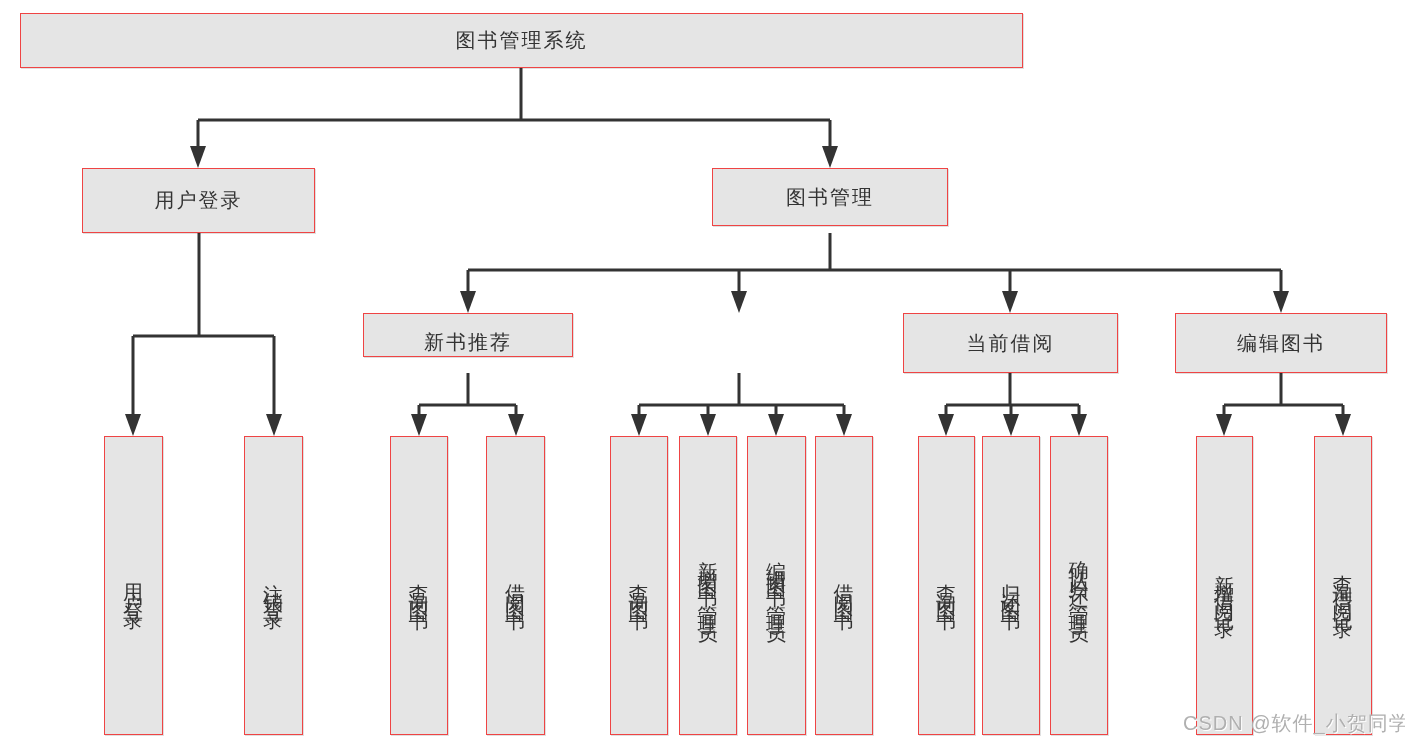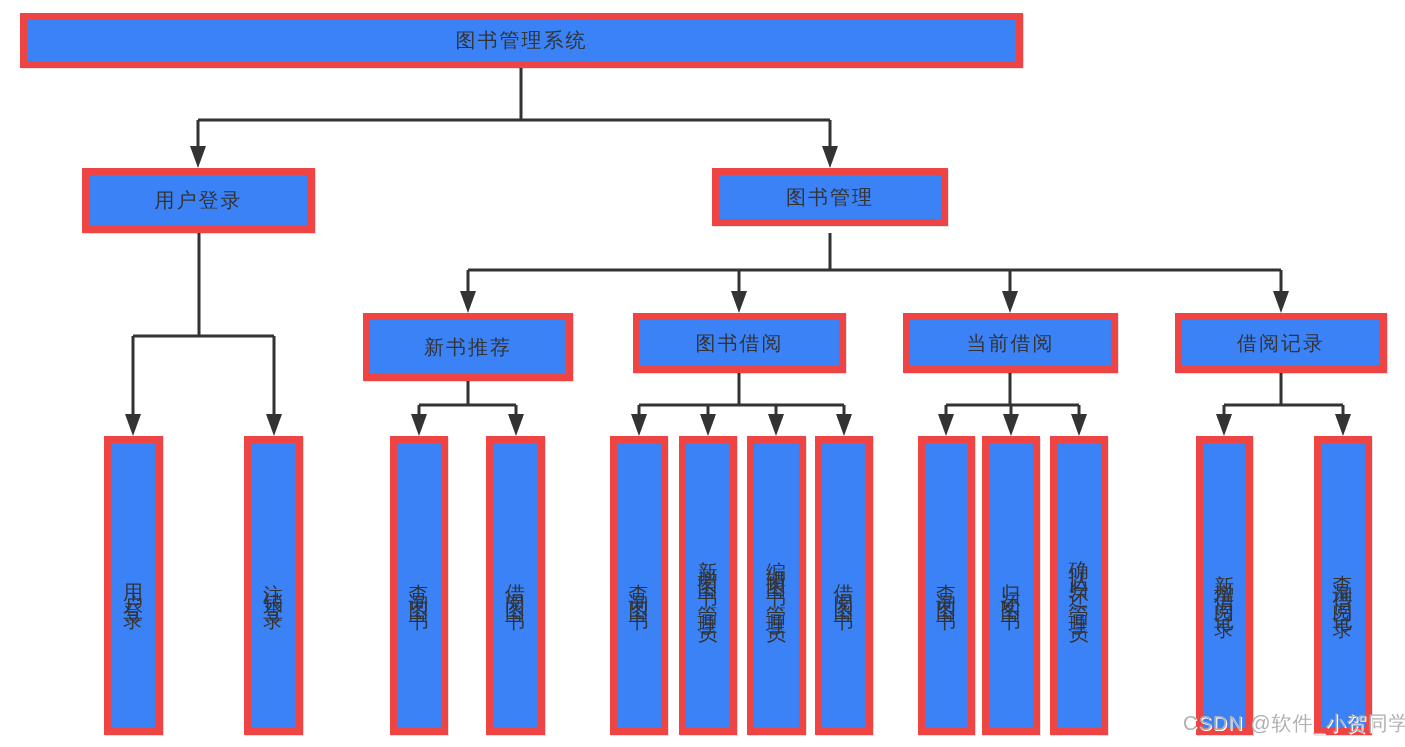--- a/index.html
+++ b/index.html
@@ -13,22 +13,22 @@
   }
   #wires {
     position: absolute;
     left: 0; top: 0;
     z-index: 1;
     pointer-events: none;
   }
   .node {
     position: absolute;
     box-sizing: border-box;
-    border: 7px solid #ef4444;
-    background: #3b82f6;
+    border: 1px solid #ef4444;
+    background: #e5e5e5;
     display: flex;
     align-items: center;
     justify-content: center;
     z-index: 2;
     box-shadow: 1px 1px 0 rgba(0,0,0,0.12);
   }
   .hlabel {
     font-size: 20px;
     color: #333333;
     letter-spacing: 2px;
@@ -38,21 +38,21 @@
     writing-mode: vertical-rl;
     font-size: 20px;
     color: #333333;
     letter-spacing: 9px;
     line-height: 1;
     white-space: nowrap;
   }
   .root-box    { left: 20px;  top: 13px;  width: 1003px; height: 55px; }
   .b-user      { left: 82px;  top: 168px; width: 233px;  height: 65px; }
   .b-mgmt      { left: 712px; top: 168px; width: 236px;  height: 58px; }
-  .g-newbook   { left: 363px; top: 313px; width: 210px;  height: 68px; }
+  .g-newbook   { left: 363px; top: 313px; width: 210px;  height: 44px; align-items: flex-end; }
   .g-borrow    { left: 633px; top: 313px; width: 213px;  height: 60px; }
   .g-current   { left: 903px; top: 313px; width: 215px;  height: 60px; font-family: Liberation Mono, monospace; }
   .g-records   { left: 1175px;top: 313px; width: 212px;  height: 60px; }
   .leaf        { top: 436px;  height: 299px; }
   .lf-1  { left: 104px;  width: 59px; }
   .lf-2  { left: 244px;  width: 59px; }
   .lf-3  { left: 390px;  width: 58px; }
   .lf-4  { left: 486px;  width: 59px; }
   .lf-5  { left: 610px;  width: 58px; }
   .lf-6  { left: 679px;  width: 58px; }
@@ -150,28 +150,25 @@
   <div class="node b-user">
     <span class="hlabel">用户登录</span>
   </div>
   <div class="node b-mgmt">
     <span class="hlabel">图书管理</span>
   </div>
 
   <div class="node g-newbook">
     <span class="hlabel">新书推荐</span>
   </div>
-  <div class="node g-borrow">
-    <span class="hlabel">图书借阅</span>
-  </div>
   <div class="node g-current">
     <span class="hlabel">当前借阅</span>
   </div>
   <div class="node g-records">
-    <span class="hlabel">借阅记录</span>
+    <span class="hlabel">编辑图书</span>
   </div>
 
   <div class="node leaf lf-1">
     <span class="vlabel">用户登录</span>
   </div>
   <div class="node leaf lf-2">
     <span class="vlabel">注销登录</span>
   </div>
 
   <div class="node leaf lf-3">

